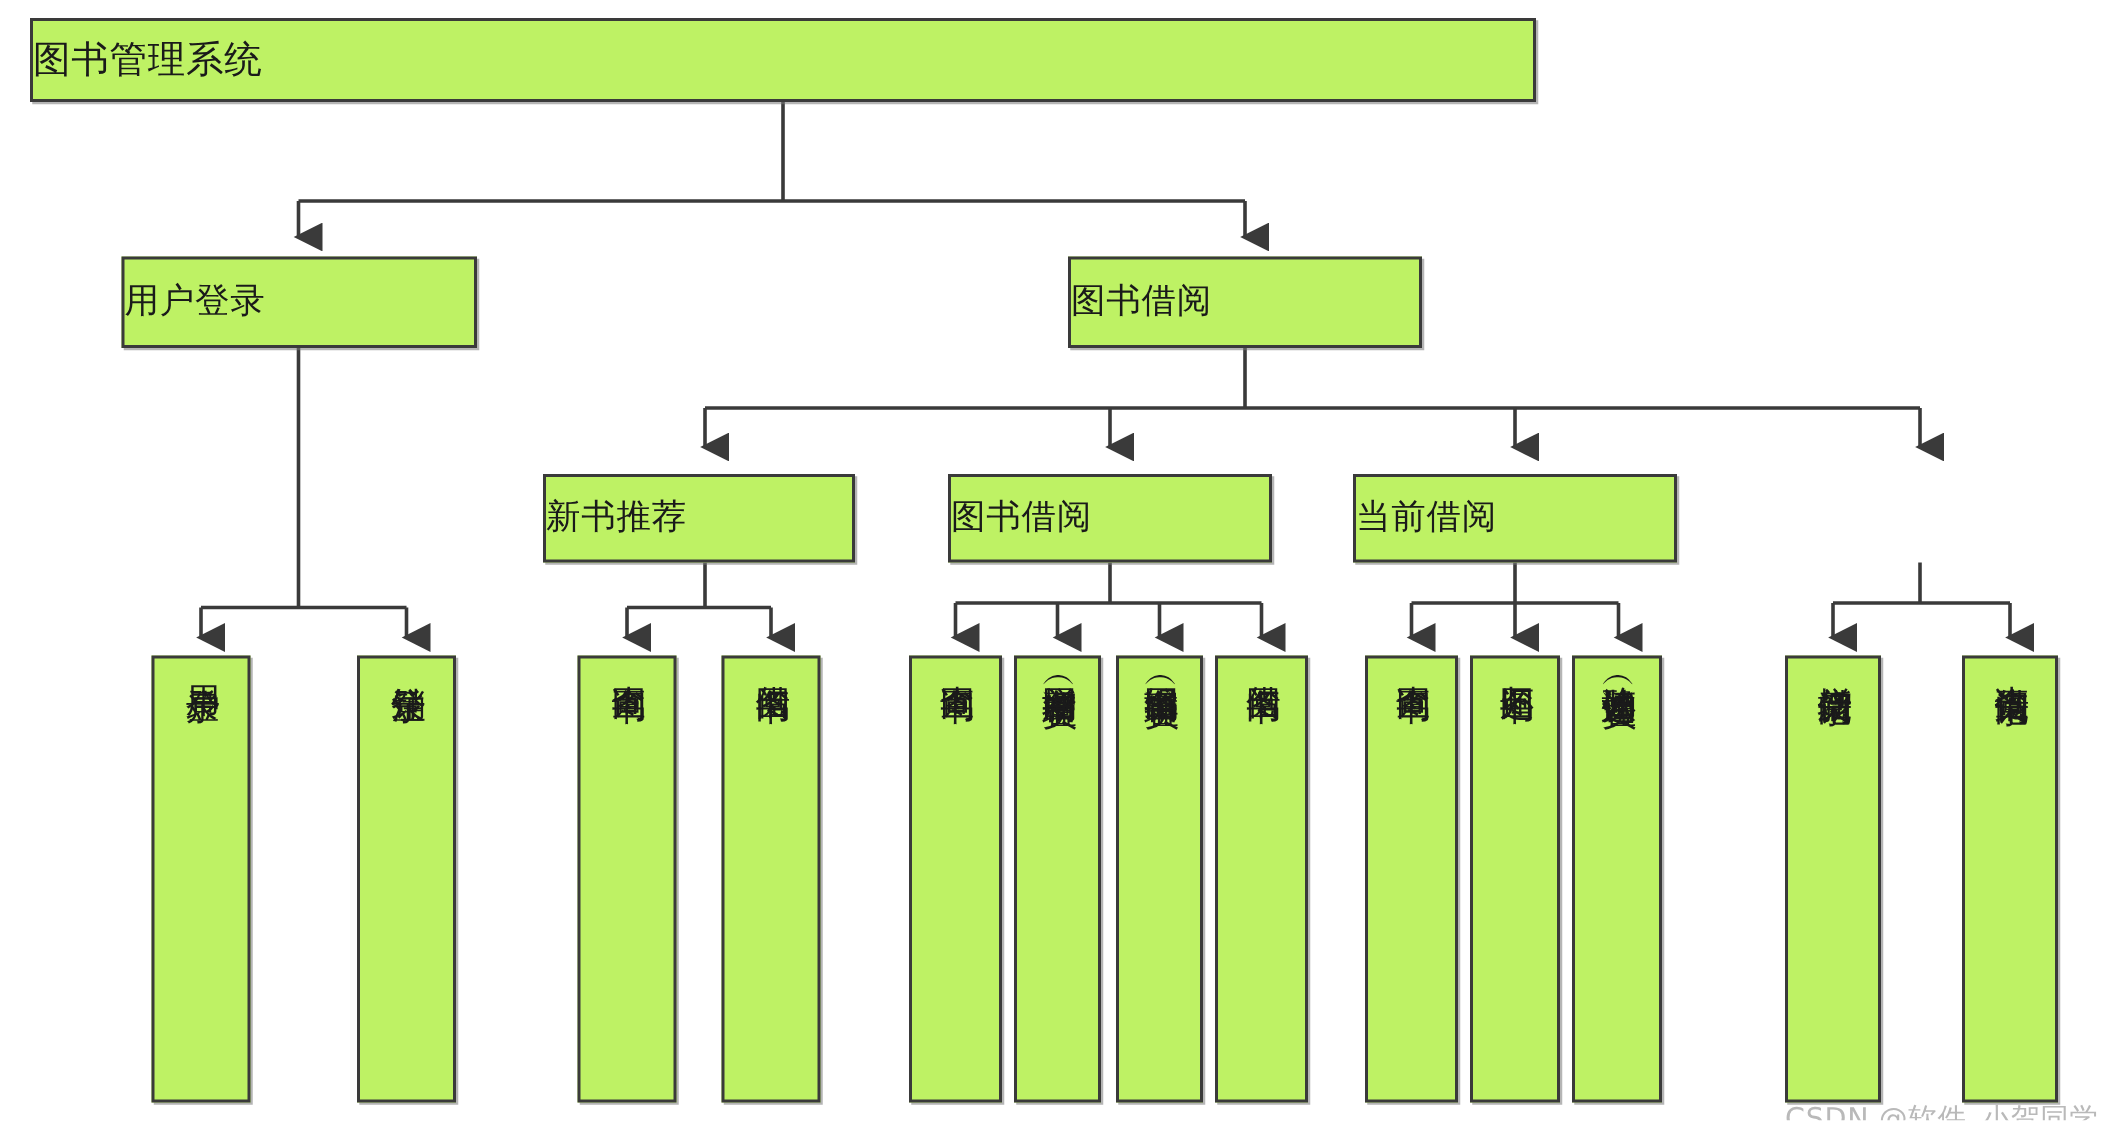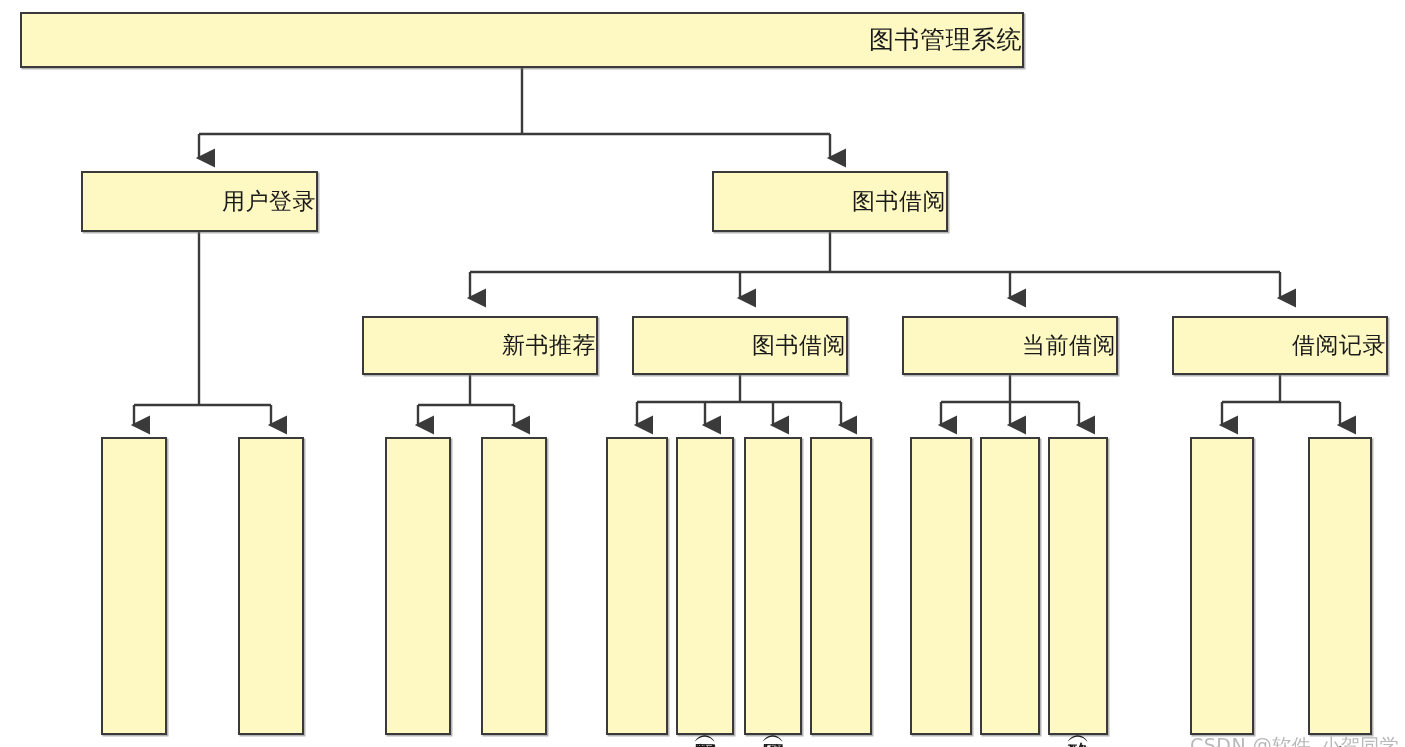--- a/index.html
+++ b/index.html
@@ -22,24 +22,24 @@
     left: 0;
     top: 0;
     width: 1405px;
     height: 747px;
     pointer-events: none;
   }
   .node {
     position: absolute;
     box-sizing: border-box;
     border: 2px solid #3a3a3a;
-    background: #fef9c3;
+    background: #bef264;
     display: flex;
     align-items: center;
-    justify-content: flex-end;
+    justify-content: flex-start;
     color: #1a1a1a;
     box-shadow: 1.5px 1.5px 0 0 rgba(120,120,120,0.55);
   }
   .node .label {
     display: block;
     text-align: center;
     line-height: 1.18;
     letter-spacing: 0.5px;
   }
   .lvl0 { font-size: 25px; }
@@ -124,31 +124,28 @@
     <span class="label">图书管理系统</span>
   </div>
 
   <div class="node lvl1" style="left:81px; top:171px; width:237px; height:61px;">
     <span class="label">用户登录</span>
   </div>
   <div class="node lvl1" style="left:712px; top:171px; width:236px; height:61px;">
     <span class="label">图书借阅</span>
   </div>
 
-  <div class="node lvl2" style="left:362px; top:316px; width:236px; height:59px;">
+  <div class="node lvl2" style="left:362px; top:316px; width:208px; height:59px;">
     <span class="label">新书推荐</span>
   </div>
   <div class="node lvl2" style="left:632px; top:316px; width:216px; height:59px;">
     <span class="label">图书借阅</span>
   </div>
   <div class="node lvl2" style="left:902px; top:316px; width:216px; height:59px;">
     <span class="label">当前借阅</span>
-  </div>
-  <div class="node lvl2" style="left:1172px; top:316px; width:216px; height:59px;">
-    <span class="label">借阅记录</span>
   </div>
 
   <div class="node leaf" style="left:101px; top:437px; width:66px; height:298px;">
     <span class="label">用户登录</span>
   </div>
   <div class="node leaf" style="left:238px; top:437px; width:66px; height:298px;">
     <span class="label">注销登录</span>
   </div>
 
   <div class="node leaf" style="left:385px; top:437px; width:66px; height:298px;">

